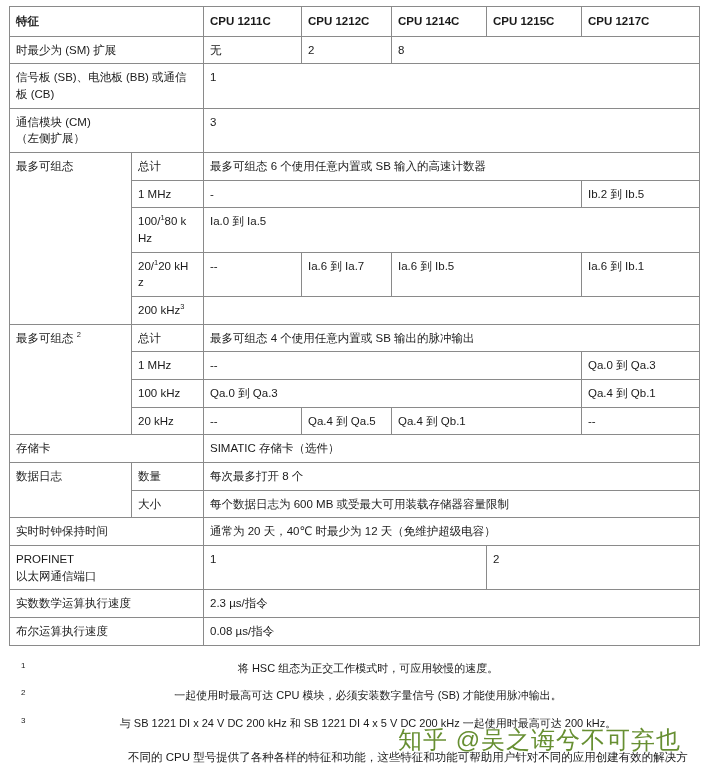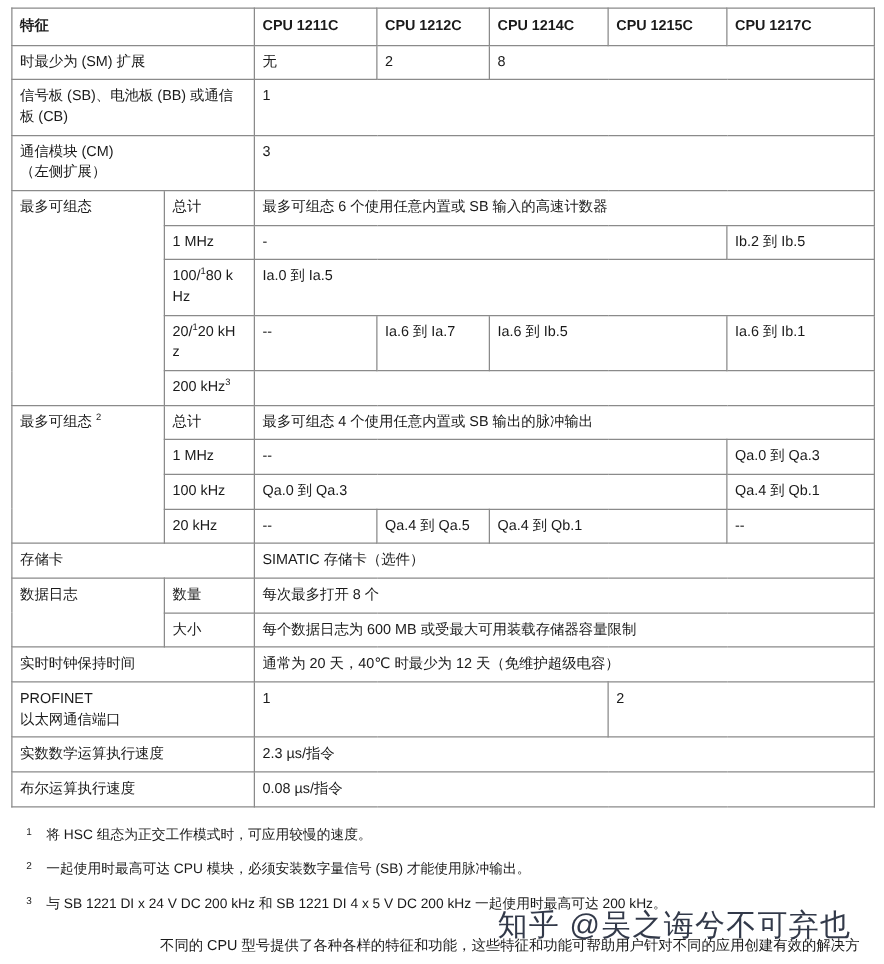--- a/index.html
+++ b/index.html
@@ -72,34 +72,35 @@
     flex: 0 0 28px;
     font-size: 8px;
     padding-left: 12px;
     box-sizing: border-box;
     padding-top: 1px;
     color: #1a1a1a;
   }
   .fntext {
     flex: 1 1 auto;
     line-height: 1.5;
+    text-align: center;
   }
   .closing {
     margin: 16px 0 0 128px;
     width: 560px;
     font-size: 11.5px;
     line-height: 1.85;
     color: #1a1a1a;
   }
   .watermark {
     position: absolute;
     left: 398px;
     top: 718px;
     font-size: 24px;
-    color: #0f172a;
+    color: #4d7c0f;
     letter-spacing: 1px;
     white-space: nowrap;
     opacity: 0.85;
     font-family: "Liberation Sans", "DejaVu Sans", sans-serif;
     pointer-events: none;
   }
 </style>
 </head>
 <body>
 

